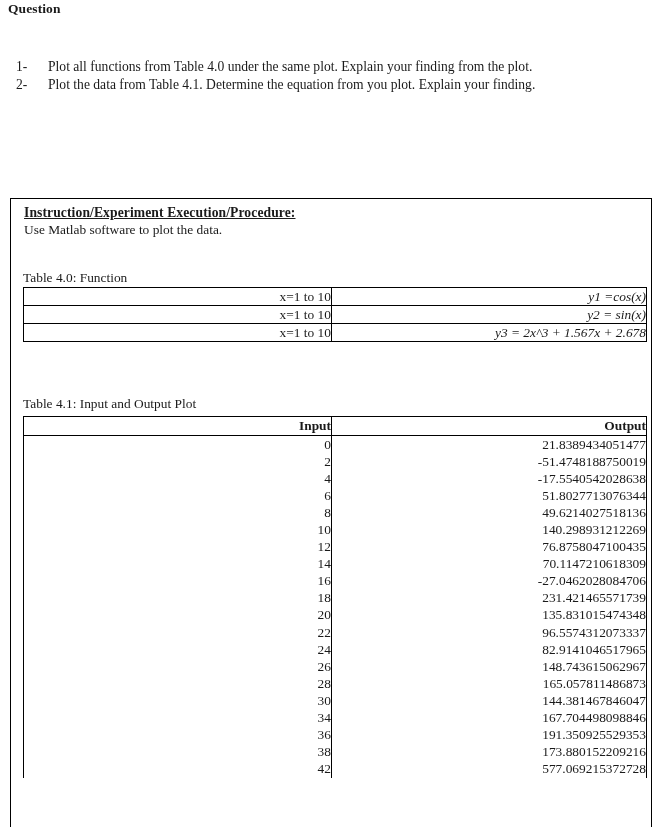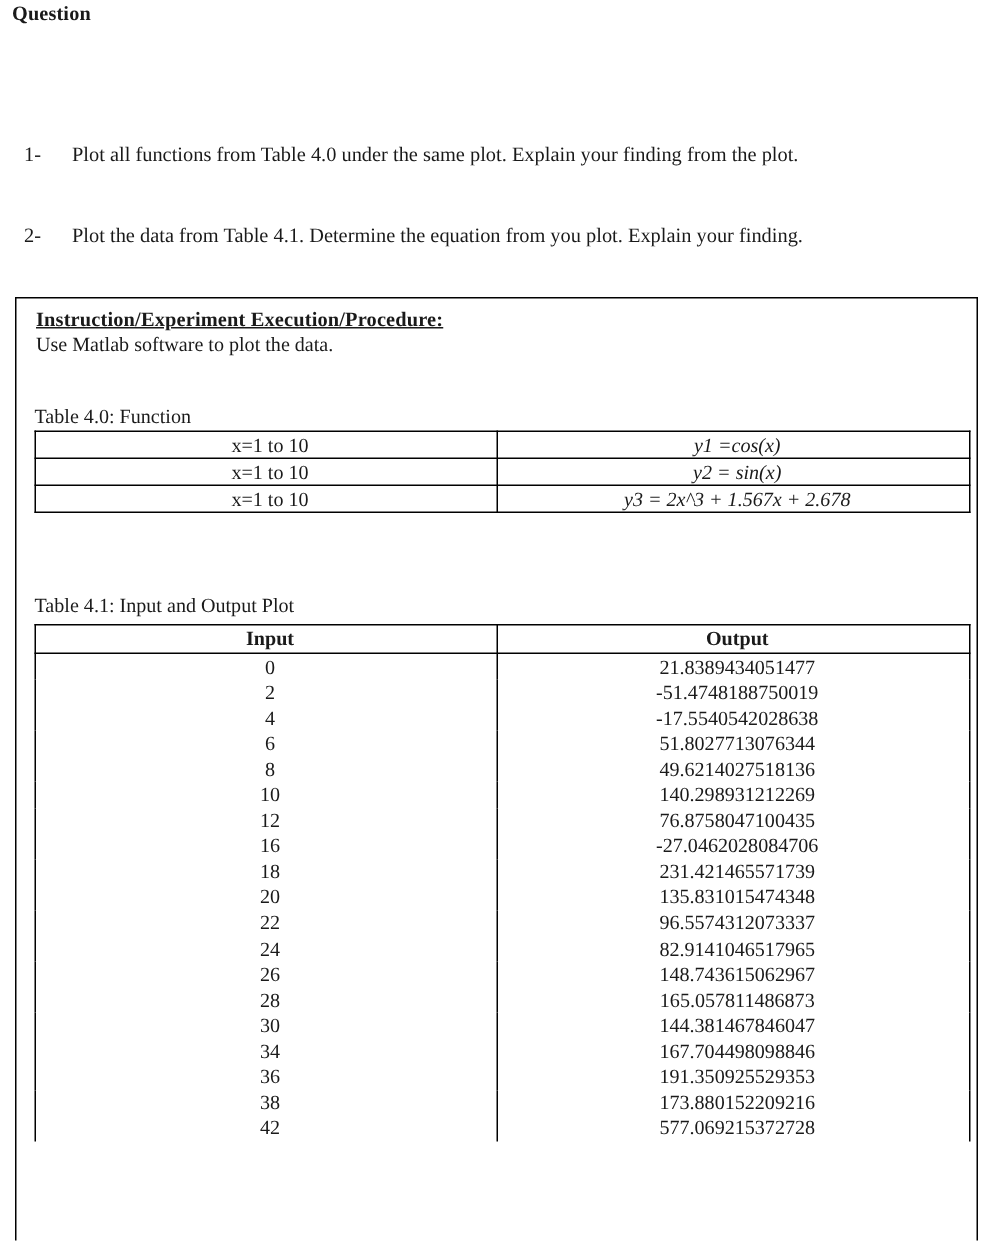--- a/index.html
+++ b/index.html
@@ -48,21 +48,20 @@
     line-height: 17.5px;
     white-space: nowrap;
   }
   .q-num {
     width: 32px;
     flex: 0 0 32px;
     text-align: left;
   }
   .q-text {
     flex: 1 1 auto;
-    margin-top: 36px;
   }
 
   
   .instr-box {
     position: absolute;
     left: 10px;
     top: 198px;
     width: 642px;
     height: 629px;
     border: 1.4px solid #000000;
@@ -101,21 +100,21 @@
     border-collapse: collapse;
     table-layout: fixed;
     font-size: 13.4px;
   }
   .dtable td, .dtable th {
     border: 1.3px solid #000000;
     padding: 0 0 0 5px;
     height: 17px;
     line-height: 16px;
     vertical-align: middle;
-    text-align: center;
+    text-align: right;
     font-weight: normal;
     overflow: hidden;
     white-space: nowrap;
   }
 
   
   .tbl40 {
     left: 12px;
     top: 88px;
     width: 623px;
@@ -232,20 +231,24 @@
           </tr>
           <tr>
             <td>10</td>
             <td>140.298931212269</td>
           </tr>
           <tr>
             <td>12</td>
             <td>76.8758047100435</td>
           </tr>
           <tr>
+            <td>14</td>
+            <td>70.1147210618309</td>
+          </tr>
+          <tr>
             <td>16</td>
             <td>-27.0462028084706</td>
           </tr>
           <tr>
             <td>18</td>
             <td>231.421465571739</td>
           </tr>
           <tr>
             <td>20</td>
             <td>135.831015474348</td>

